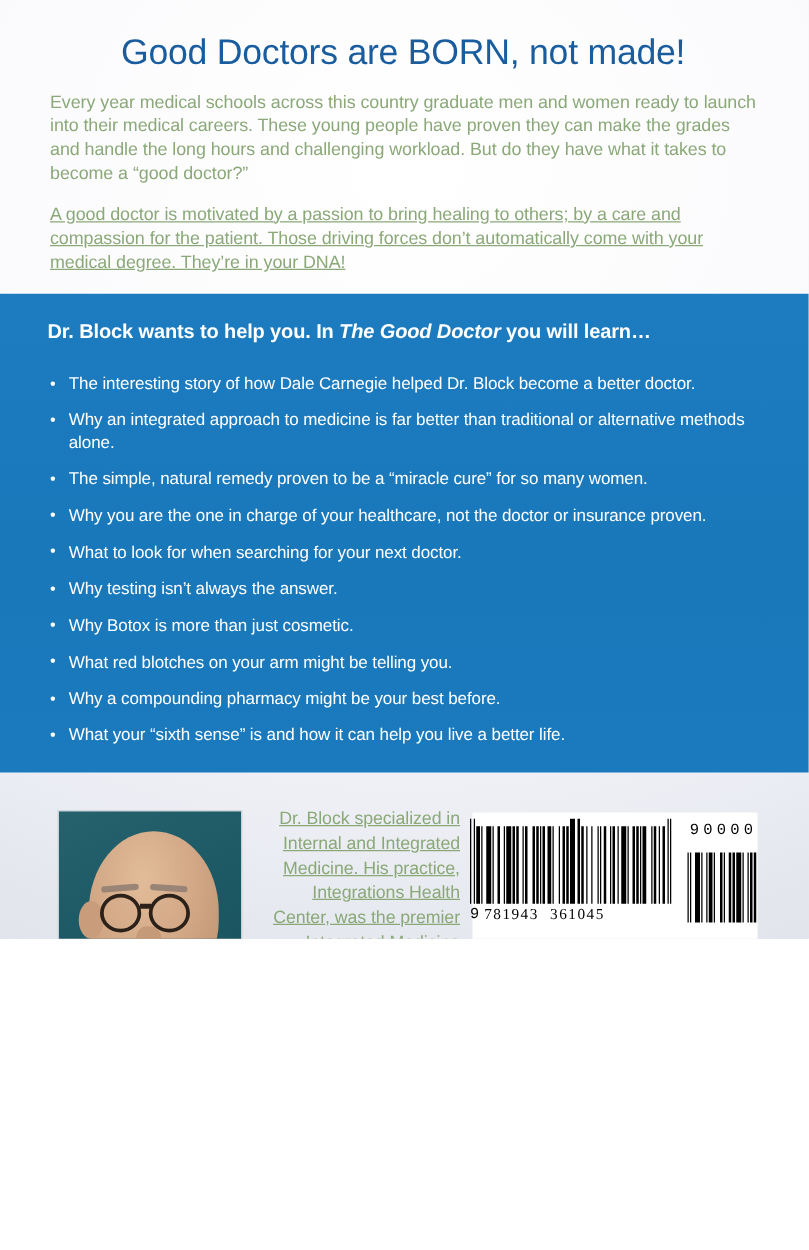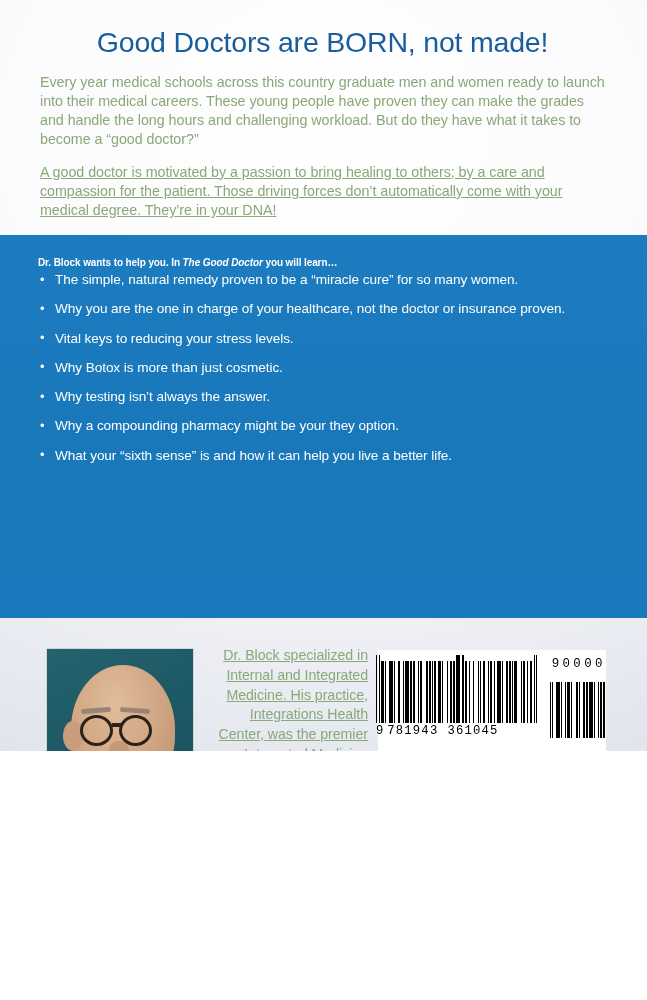--- a/index.html
+++ b/index.html
@@ -59,24 +59,24 @@
     top: 235px; left: 0;
     width: 647px;
     height: 383px;
     background: #1b7bbf;
     background: linear-gradient(180deg, #1d7cc0 0%, #1878ba 55%, #1a7abd 100%);
     padding: 22px 30px 0 38px;
   }
 
   .panel-heading {
     color: #ffffff;
-    font-size: 10px;
+    font-size: 16px;
     font-weight: bold;
     letter-spacing: -0.1px;
-    margin-bottom: 3px;
+    margin-bottom: 23px;
   }
   .panel-heading .ital { font-style: italic; }
 
   .learn-list { list-style: none; }
 
   .learn-item {
     position: relative;
     color: #ffffff;
     font-size: 13.6px;
     line-height: 1.31;
@@ -261,21 +261,21 @@
 
   .ean-digits {
     font-family: "Liberation Mono", monospace;
     font-size: 12.2px;
     color: #000;
     display: flex;
     white-space: nowrap;
     margin-top: 1px;
   }
   .ean-digits .lead { margin-right: 4px; }
-  .ean-digits .grp { letter-spacing: 1.2px; }
+  .ean-digits .grp { letter-spacing: 1.2px; font-family: Liberation Serif, serif; }
   .ean-digits .grp + .grp { margin-left: 9px; }
 
   .clear { clear: both; }
 </style>
 </head>
 <body>
 
 <div class="cover">
 
   <div class="top-section">
@@ -283,26 +283,29 @@
     <p class="intro-para">Every year medical schools across this country graduate men and women ready to launch into their medical careers. These young people have proven they can make the grades and handle the long hours and challenging workload. But do they have what it takes to become a “good doctor?”</p>
     <p class="intro-para">A good doctor is motivated by a passion to bring healing to others; by a care and compassion for the patient. Those driving forces don’t automatically come with your medical degree. They’re in your DNA!</p>
   </div>
 
   <div class="blue-panel">
     <div class="panel-heading">
       <span>Dr. Block wants to help you. In </span><span class="ital">The Good Doctor</span><span> you will learn…</span>
     </div>
 
     <ul class="learn-list">
+      <li class="learn-item">The interesting story of how Dale Carnegie helped Dr. Block become a better doctor.</li>
+      <li class="learn-item">Why an integrated approach to medicine is far better than traditional or alternative methods alone.</li>
       <li class="learn-item">The simple, natural remedy proven to be a “miracle cure” for so many women.</li>
       <li class="learn-item">Why you are the one in charge of your healthcare, not the doctor or insurance proven.</li>
-      <li class="learn-item">Vital keys to reducing your stress levels.</li>
+      <li class="learn-item">What to look for when searching for your next doctor.</li>
+      <li class="learn-item">Why testing isn’t always the answer.</li>
       <li class="learn-item">Why Botox is more than just cosmetic.</li>
-      <li class="learn-item">Why testing isn’t always the answer.</li>
-      <li class="learn-item">Why a compounding pharmacy might be your they option.</li>
+      <li class="learn-item">What red blotches on your arm might be telling you.</li>
+      <li class="learn-item">Why a compounding pharmacy might be your best before.</li>
       <li class="learn-item">What your “sixth sense” is and how it can help you live a better life.</li>
     </ul>
   </div>
 
   <div class="bottom-section">
 
     <div class="author-photo">
       <div class="ph-shoulder-l"></div>
       <div class="ph-shoulder-r"></div>
       <div class="ph-collar"></div>

